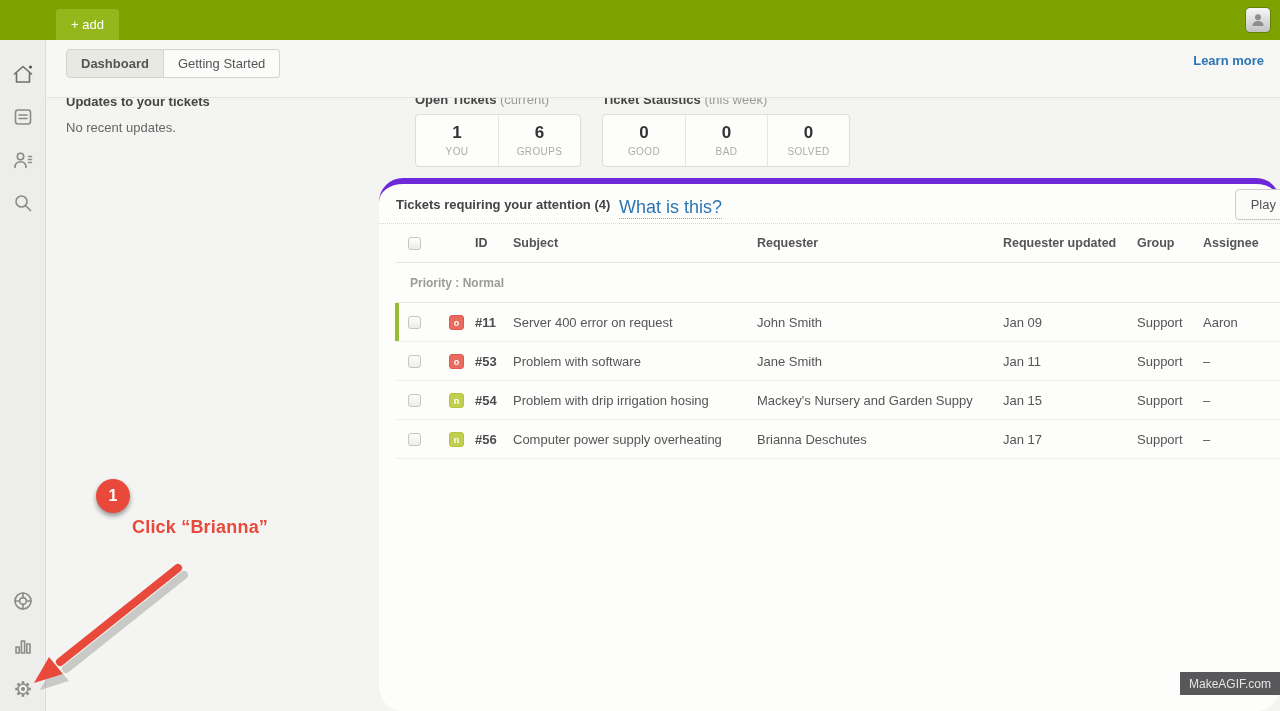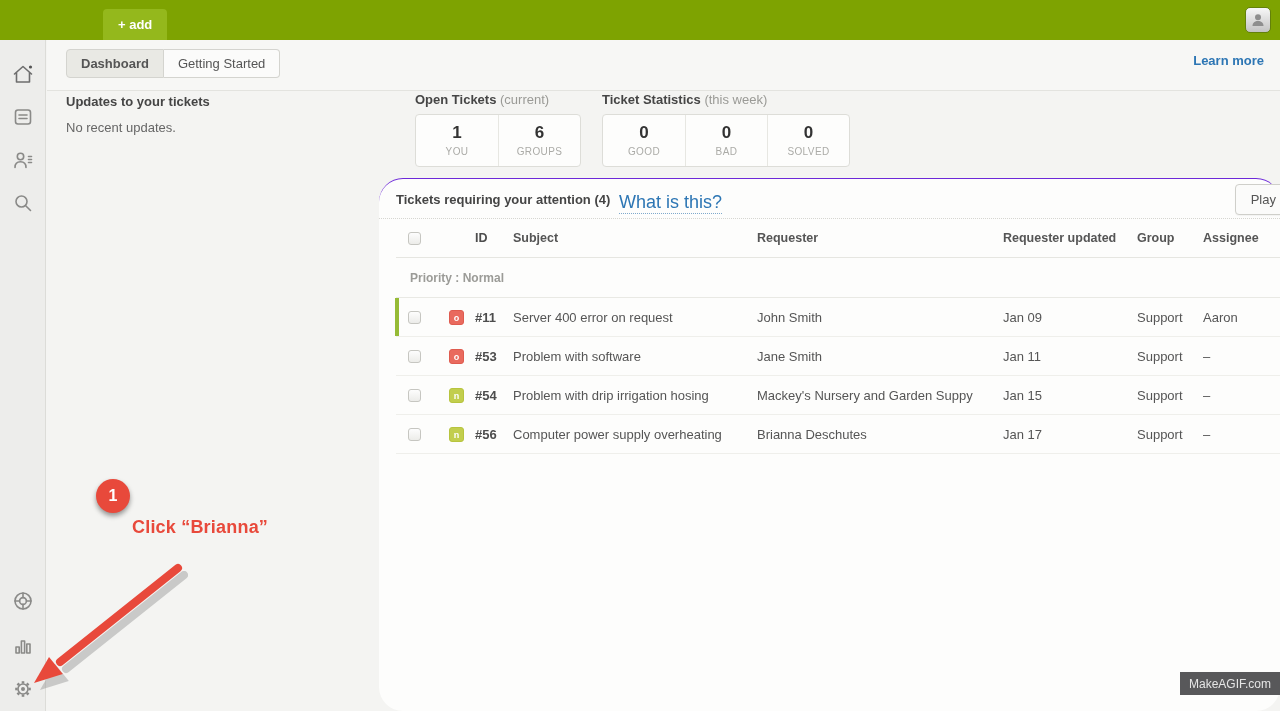--- a/index.html
+++ b/index.html
@@ -8,41 +8,41 @@
     position:relative; overflow:hidden;
     background:#f4f4f2;
     font-family:"Liberation Sans", sans-serif;
     color:#555;
   }
   
   .topbar { position:absolute; top:0; left:0; right:0; height:40px; background:#7ea301; z-index:5; }
   .add-tab {
     position:absolute; left:56px; top:9px; height:31px; padding:0 15px;
     background:#94b81c; border-radius:4px 4px 0 0;
-    color:#fff; font-size:13px; font-weight:bold;
-    display:flex; align-items:center; cursor:pointer;margin-left:47px;
+    color:#fff; font-size:13px; font-weight:normal;
+    display:flex; align-items:center; cursor:pointer;
   }
   .avatar-btn {
     position:absolute; right:9px; top:7px; width:26px; height:26px;
     border-radius:5px; background:linear-gradient(#f7f7f7,#c3c3c3);
     border:1px solid #63810a; display:flex; align-items:center; justify-content:center;
   }
   
   .sidebar {
     position:absolute; top:40px; left:0; width:46px; bottom:0;
     background:#ededeb; border-right:1px solid #dcdcd8;
     display:flex; flex-direction:column; align-items:center; z-index:2;
   }
   .side-icon { width:24px; height:24px; margin-top:19px; cursor:pointer; }
   .side-icon:first-child { margin-top:22px; }
   .side-bottom { margin-top:auto; margin-bottom:10px; display:flex; flex-direction:column; align-items:center; gap:20px; }
   .side-bottom .side-icon { margin-top:0; }
   
   .tabbar {
-    position:absolute; top:40px; left:47px; right:0; height:51px;
+    position:absolute; top:40px; left:47px; right:0; height:58px;
     background:#f7f7f5; border-bottom:1px solid #e3e3df; z-index:1;
   }
   .tabs { position:absolute; left:19px; top:9px; display:flex; }
   .tab {
     border:1px solid #d4d4cf; padding:6px 14px; font-size:13px; color:#555;
     background:#fbfbfa; cursor:pointer; white-space:nowrap;
   }
   .tab.active { background:#e9e9e4; font-weight:bold; border-radius:4px 0 0 4px; }
   .tab.inactive { border-left:none; border-radius:0 4px 4px 0; }
   .learn-more {
@@ -63,21 +63,21 @@
   .stat-title b { font-weight:bold; }
   .stat-title .sub { color:#9a9a96; font-weight:normal; }
   .stat-box { display:flex; background:#fdfdfc; border:1px solid #ddddd8; border-radius:4px; }
   .stat-cell { width:82px; text-align:center; padding:8px 0 9px; border-left:1px solid #e7e7e2; }
   .stat-cell:first-child { border-left:none; }
   .stat-value { font-size:17px; font-weight:bold; color:#333; }
   .stat-label { font-size:10px; color:#ababa7; margin-top:3px; letter-spacing:.4px; }
   
   .tickets-panel {
     position:absolute; top:91px; left:0; right:0; bottom:0;
-    background:#fdfdfc; border-top:1px solid #6d28d9;border-radius:24px;
+    background:#fdfdfc; border-top:6px solid #6d28d9;border-radius:24px;
   }
   .panel-header { position:relative; height:40px; border-bottom:1px dotted #d6d6d1; }
   .panel-title {
     position:absolute; left:17px; top:13px; font-size:13px; font-weight:bold; color:#454545;
   }
   .help-link {
     position:absolute; left:240px; top:13px; font-size:18px; color:#2d76b4;
     border-bottom:1px dotted #7fa9cc; cursor:pointer; text-decoration:none;
   }
   .play-btn {

